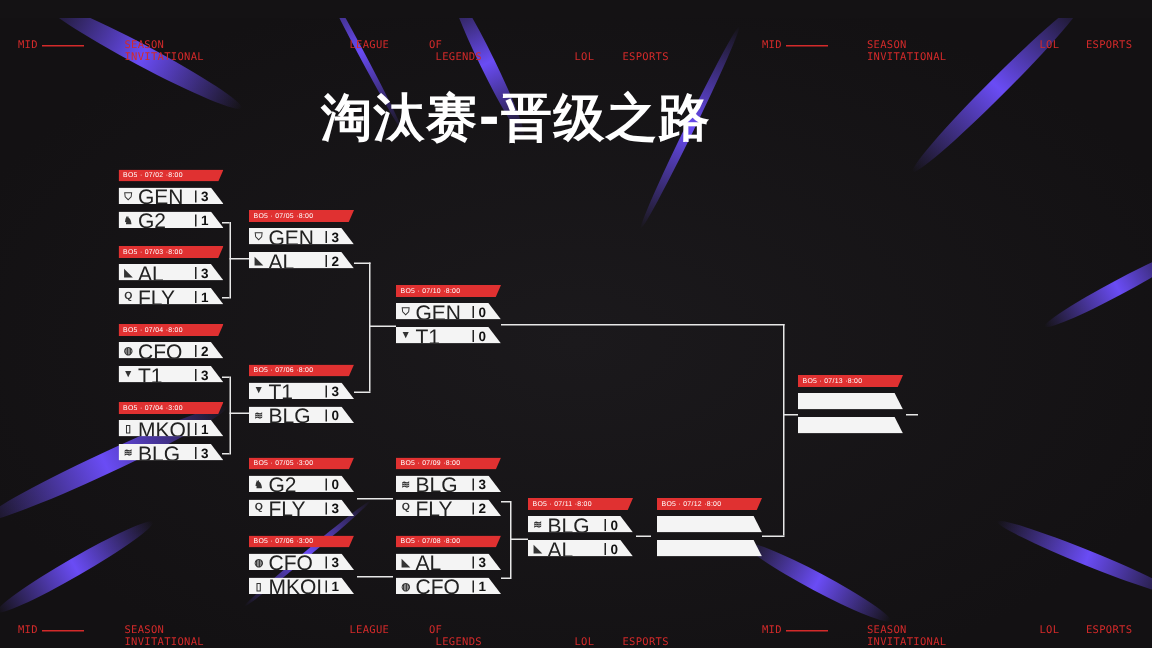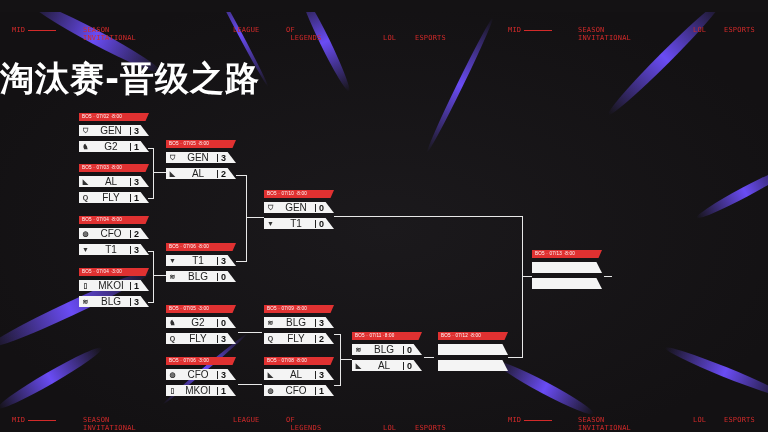--- a/index.html
+++ b/index.html
@@ -1,27 +1,27 @@
 <!DOCTYPE html>
 <html><head>
 <meta charset="utf-8">
 <style>
   html,body{margin:0;padding:0;}
   body{width:768px;height:432px;overflow:hidden;background:#141214;position:relative;font-family:"Liberation Sans",sans-serif;}
   .stage{position:absolute;left:0;top:12px;width:768px;height:432px;overflow:hidden;background:radial-gradient(ellipse at 50% 50%,#1b191c 0%,#131113 80%);}
   .streak{position:absolute;background:linear-gradient(90deg,rgba(108,80,255,0) 0%,#6a4cf5 50%,rgba(108,80,255,0) 100%);border-radius:50%;transform-origin:center;}
   .ticker{position:absolute;color:#d32a2a;font-family:"DejaVu Sans Mono",monospace;font-size:7px;line-height:8px;letter-spacing:0.2px;white-space:pre;}
   .ticker .dash{display:inline-block;width:28px;height:1px;background:#d32a2a;vertical-align:middle;margin-left:3px;}
-  .title{position:absolute;left:0;width:688px;top:44px;text-align:left;color:#fff;font-family:"DejaVu Sans",sans-serif;font-weight:bold;font-size:34px;letter-spacing:1px;}
+  .title{position:absolute;left:0;width:688px;top:44px;text-align:center;color:#fff;font-family:"DejaVu Sans",sans-serif;font-weight:bold;font-size:34px;letter-spacing:1px;}
   .match{position:absolute;width:70px;}
   .mhead{position:relative;height:8px;background:#e03131;color:#fff;font-size:4.6px;line-height:8px;padding-left:3px;clip-path:polygon(0 0,100% 0,95% 100%,0 100%);font-family:"Liberation Sans",sans-serif;letter-spacing:0.2px;}
   .trow{position:relative;height:11px;margin-top:5px;background:#f4f4f4;clip-path:polygon(0 0,88% 0,100% 100%,0 100%);display:flex;align-items:center;}
   .trow.first{margin-top:4px;}
   .tlogo{width:9px;height:9px;margin-left:2px;display:flex;align-items:center;justify-content:center;font-size:7px;color:#333;font-weight:bold;}
-  .tname{margin-left:2px;font-size:10px;color:#222;width:38px;text-align:center;}
+  .tname{margin-left:2px;font-size:14px;color:#222;width:38px;}
   .sep{width:1px;height:8px;background:#222;}
   .tscore{margin-left:3px;font-size:9px;font-weight:bold;color:#111;}
   .blank{position:relative;height:11px;margin-top:5px;background:#f4f4f4;clip-path:polygon(0 0,92% 0,100% 100%,0 100%);}
   .blank.first{margin-top:4px;}
   .winner{position:absolute;left:615px;top:251px;width:76px;height:27px;background:#f4f4f4;clip-path:polygon(0 0,88% 0,92% 45%,100% 100%,0 100%);display:flex;align-items:center;justify-content:center;font-weight:bold;font-size:8px;color:#111;letter-spacing:0.3px;}
   .ln{position:absolute;background:#e8e8e8;}
 </style>
 </head>
 <body>
 

